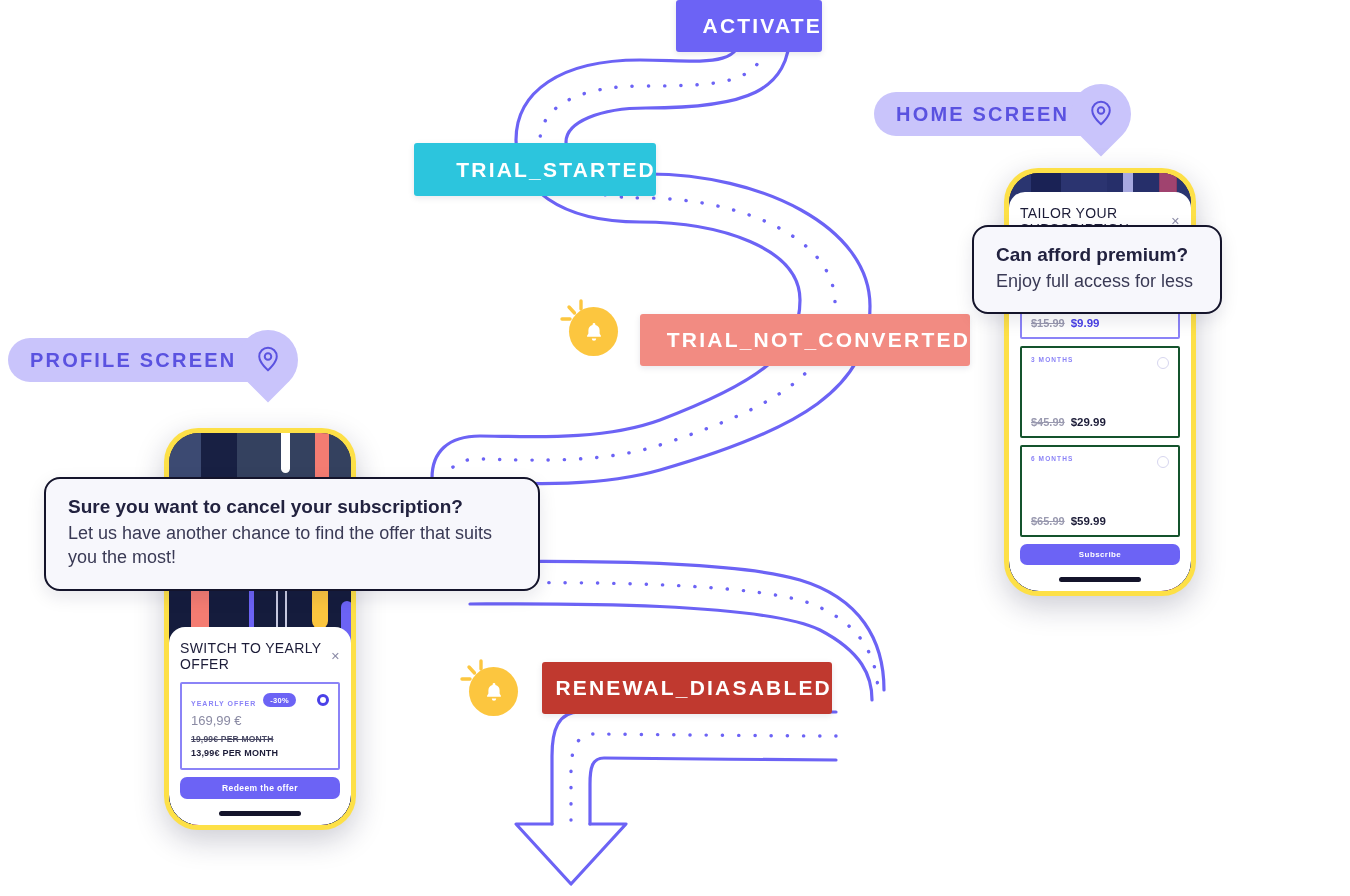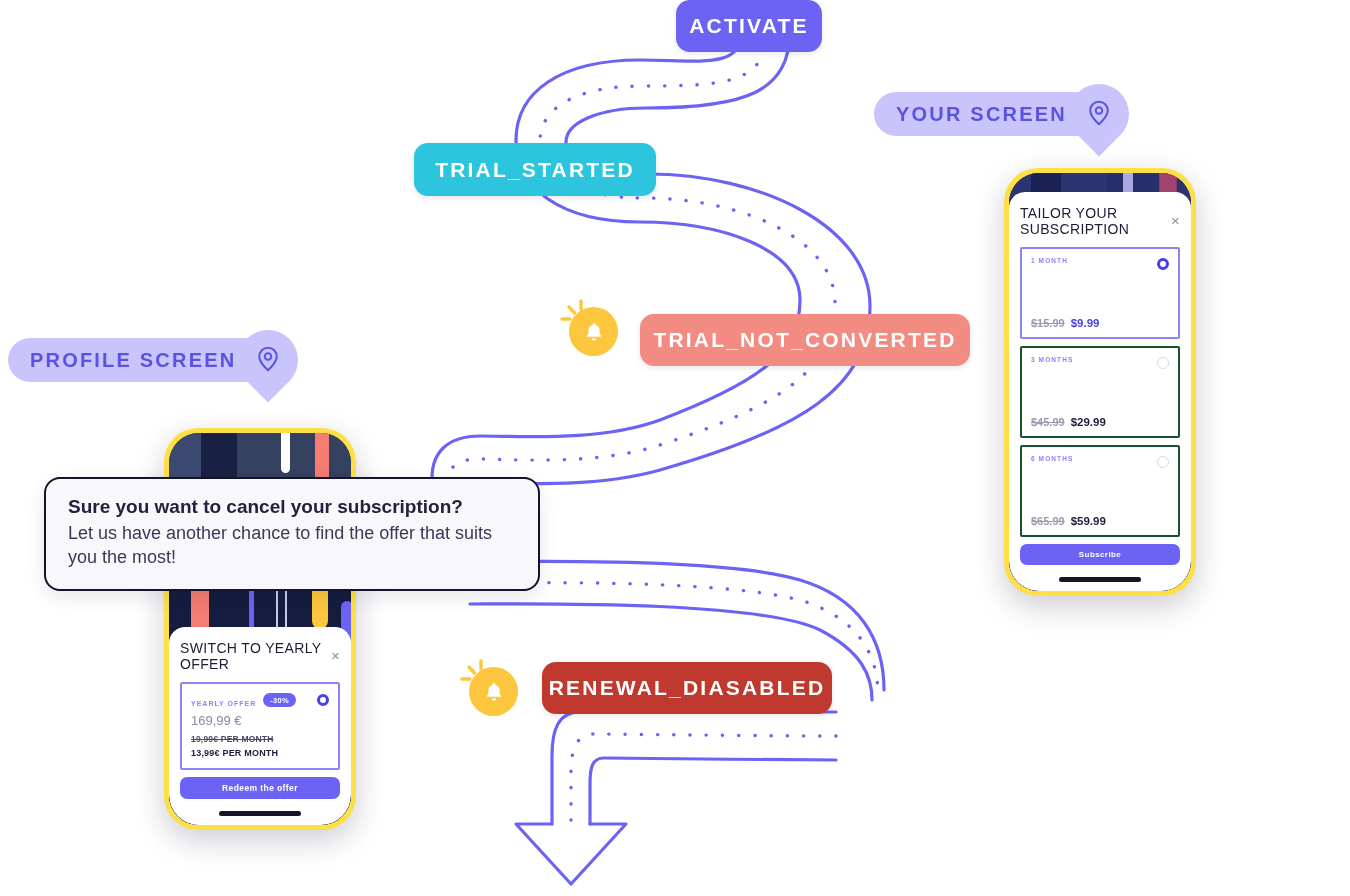--- a/index.html
+++ b/index.html
@@ -10,22 +10,22 @@
     overflow: hidden;
   }
   #stage { position: relative; width: 1350px; height: 896px; }
 
   
   #road { position: absolute; inset: 0; width: 1350px; height: 896px; }
 
   
   .pill {
     position: absolute;
-    display: flex; align-items: center; justify-content: center;
-    border-radius: 14px;
+    display: flex; align-items: center; justify-content: flex-end;
+    border-radius: 3px;
     color: #ffffff;
     font-weight: 700;
     letter-spacing: 2.2px;
     white-space: nowrap;
     box-shadow: 0 2px 6px rgba(20,20,60,.10);
   }
   .pill-activate   { left: 676px;  top: 0px;   width: 146px; height: 52px; background: #6c63f5; font-size: 21px; }
   .pill-trial      { left: 414px;  top: 143px; width: 242px; height: 53px; background: #2cc5dd; font-size: 21px; }
   .pill-notconv    { left: 640px;  top: 314px; width: 330px; height: 52px; background: #f28b82; font-size: 21px; }
   .pill-renewal    { left: 542px;  top: 662px; width: 290px; height: 52px; background: #c0392f; font-size: 21px; }
@@ -253,21 +253,21 @@
     <span>TRIAL_NOT_CONVERTED</span>
   </div>
   <div class="pill pill-trial">
     <span>TRIAL_STARTED</span>
   </div>
   <div class="pill pill-renewal">
     <span>RENEWAL_DIASABLED</span>
   </div>
 
   <div class="screen-tag tag-home">
-    <div class="tag-body">YOUR SCREEN</div>
+    <div class="tag-body">HOME SCREEN</div>
     <div class="pin">
       <div class="pin-shape"></div>
       <svg width="30" height="30" viewBox="0 0 24 24" fill="none" stroke="#5a52e0" stroke-width="1.6">
         <path d="M12 21s7-6.2 7-11a7 7 0 1 0-14 0c0 4.8 7 11 7 11z"></path>
         <circle cx="12" cy="10" r="2.6"></circle>
       </svg>
     </div>
   </div>
 
   <div class="screen-tag tag-profile">
@@ -372,20 +372,24 @@
           <div class="pm-new">13,99€ PER MONTH</div>
           <div class="radio on" style="top:10px;"></div>
         </div>
 
         <div class="cta" style="height:22px;font-size:8.5px;">Redeem the offer</div>
       </div>
       <div class="home-indicator"></div>
     </div>
   </div>
 
+  <div class="callout callout-right">
+    <div class="c-title">Can afford premium?</div>
+    <div class="c-sub">Enjoy full access for less</div>
+  </div>
 
   <div class="callout callout-left">
     <div class="c-title">Sure you want to cancel your subscription?</div>
     <div class="c-sub">Let us have another chance to find the offer that suits you the most!</div>
   </div>
 
   <div class="bell bell-1">
     <svg width="58" height="58" viewBox="0 0 58 58" fill="none">
       <g stroke="#fcc63f" stroke-width="3.4" stroke-linecap="round">
         <line x1="21" y1="3" x2="21" y2="11"></line>

